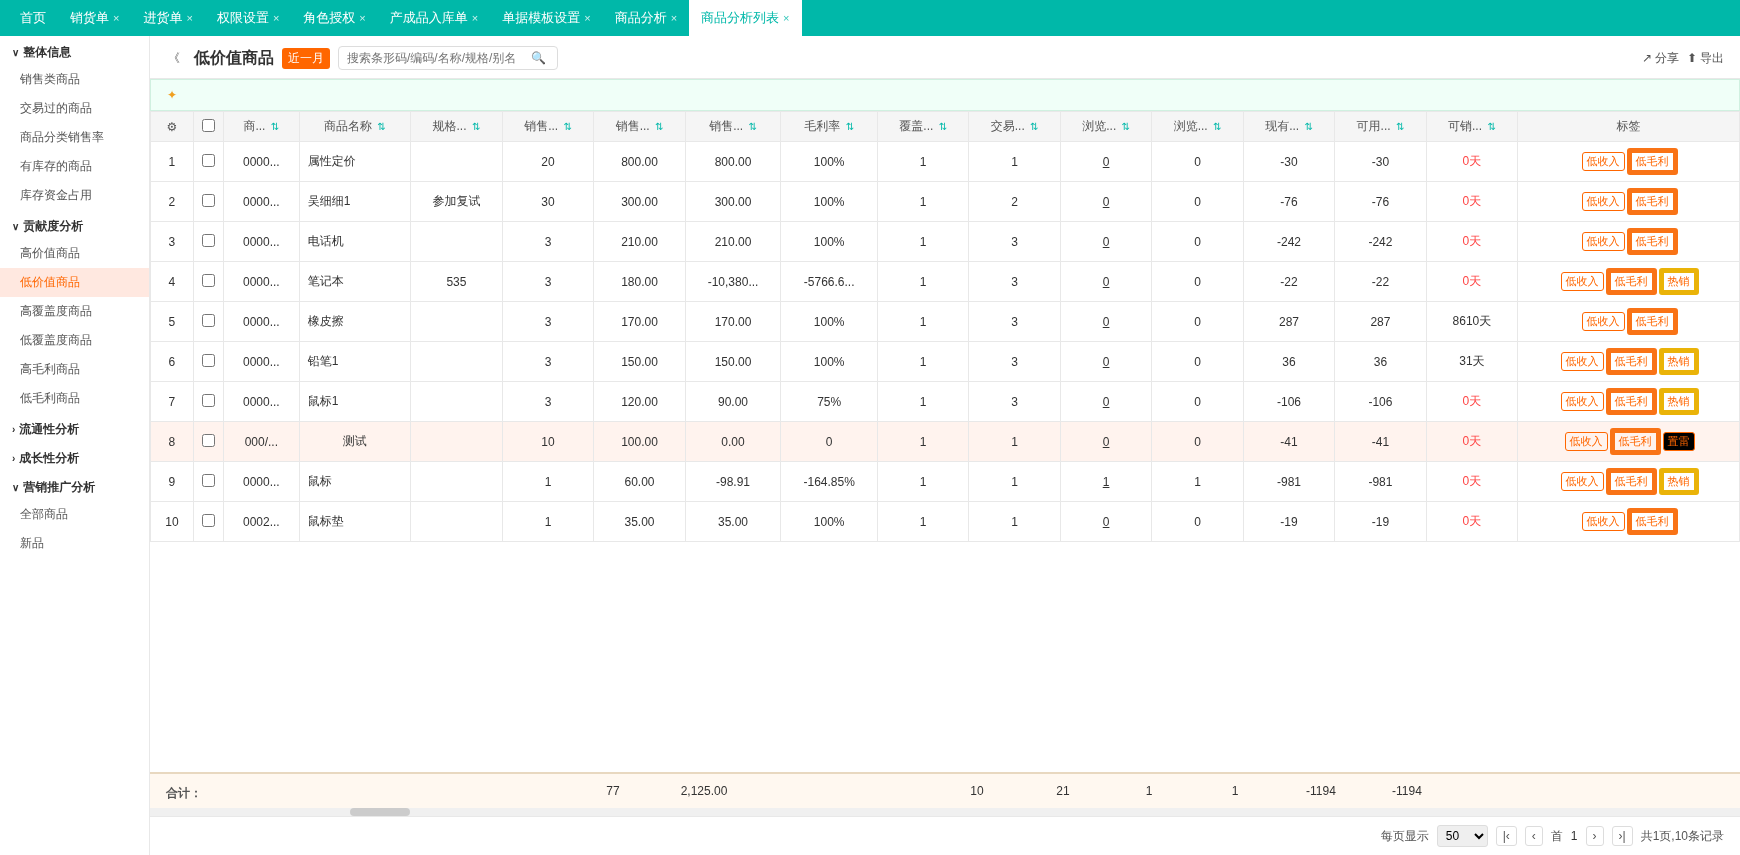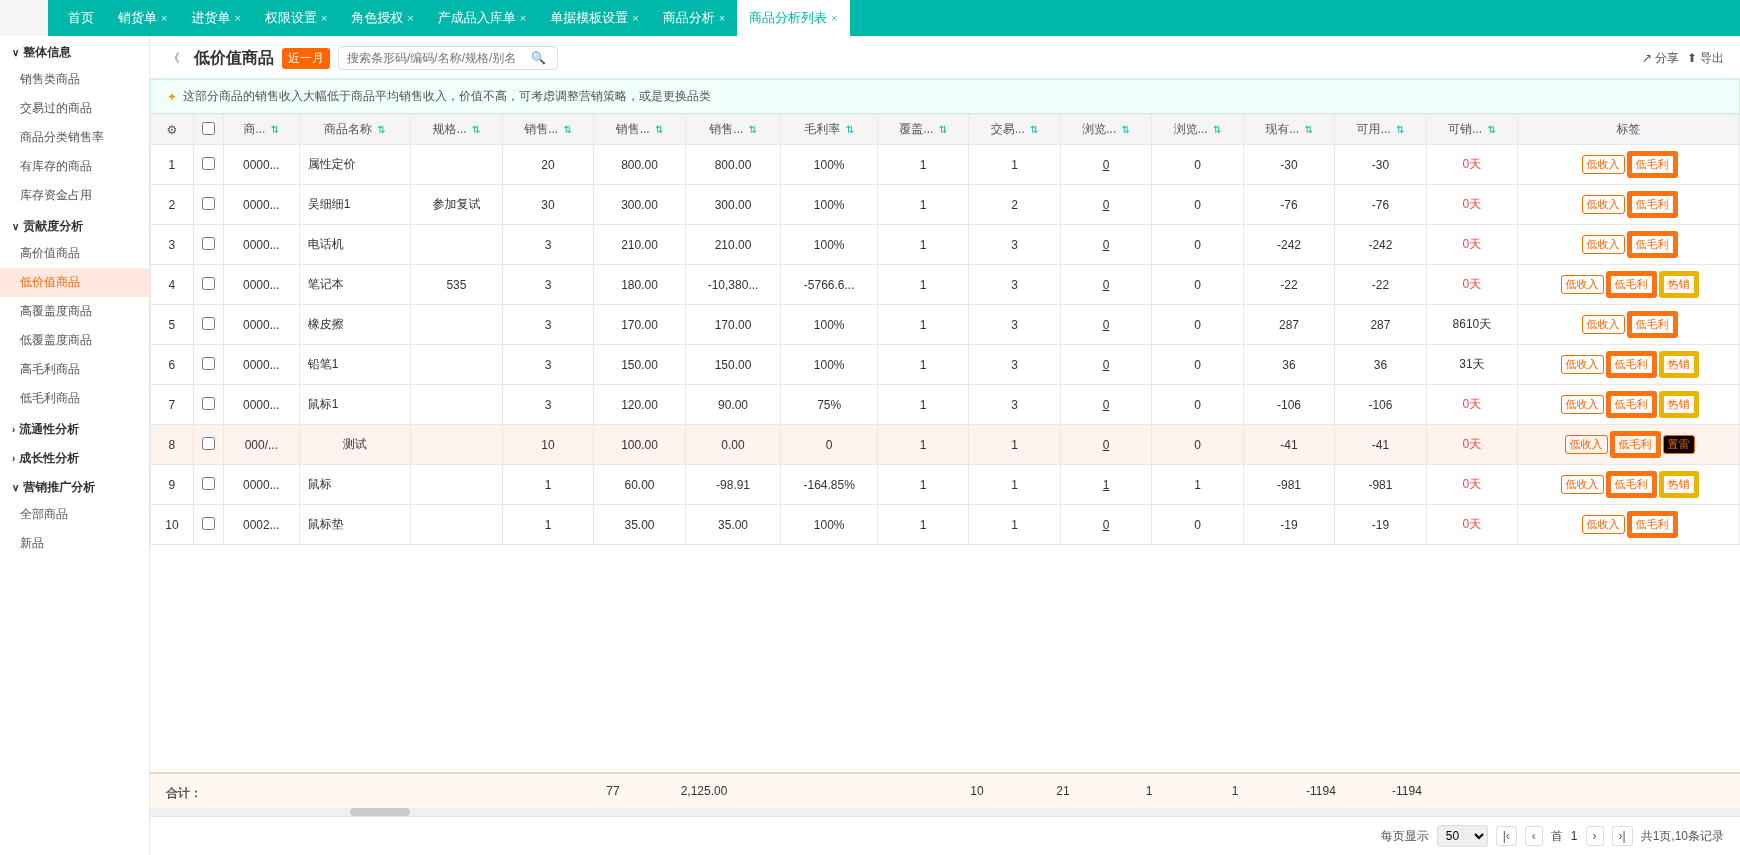--- a/index.html
+++ b/index.html
@@ -1,19 +1,19 @@
 <!DOCTYPE html>
 <html><head>
   <meta charset="utf-8">
   <style>
     * { box-sizing: border-box; margin: 0; padding: 0; }
     body { font-family: 'Microsoft YaHei', Arial, sans-serif; font-size: 12px; background: #f5f5f5; color: #333; height: 855px; overflow: hidden; display: flex; flex-direction: column; }
 
     
-    .top-nav { background: #00b8a9; display: flex; align-items: center; height: 36px; padding: 0 8px; flex-shrink: 0; margin-left: 48px; }
+    .top-nav { background: #00b8a9; display: flex; align-items: center; height: 36px; padding: 0 8px; flex-shrink: 0; }
     .nav-item { color: #fff; padding: 0 12px; cursor: pointer; font-size: 13px; height: 36px; display: flex; align-items: center; white-space: nowrap; }
     .nav-item.active { background: #fff; color: #00b8a9; }
     .nav-close { margin-left: 4px; font-size: 11px; opacity: 0.8; }
 
     
     .main-area { display: flex; flex: 1; overflow: hidden; }
 
     
     .sidebar { width: 150px; background: #fff; border-right: 1px solid #e8e8e8; overflow-y: auto; flex-shrink: 0; }
     .sidebar-section-header { color: #333; padding: 8px 12px 4px; font-weight: bold; font-size: 12px; display: flex; align-items: center; cursor: pointer; }
@@ -143,21 +143,20 @@
         <span class="search-icon">🔍</span>
       </div>
       <div class="header-actions">
         <span class="action-btn">↗ <span>分享</span></span>
         <span class="action-btn">⬆ <span>导出</span></span>
       </div>
     </div>
 
     <div class="info-banner">
       <span class="info-icon">✦</span>
-      <span>这部分商品的销售收入大幅低于商品平均销售收入，价值不高，可考虑调整营销策略，或是更换品类</span>
     </div>
 
     <div class="table-container">
       <table>
         <thead>
           <tr>
             <th>⚙</th>
             <th><input type="checkbox" style=""></th>
             <th>商... <span class="sort-icon">⇅</span></th>
             <th>商品名称 <span class="sort-icon">⇅</span></th>

